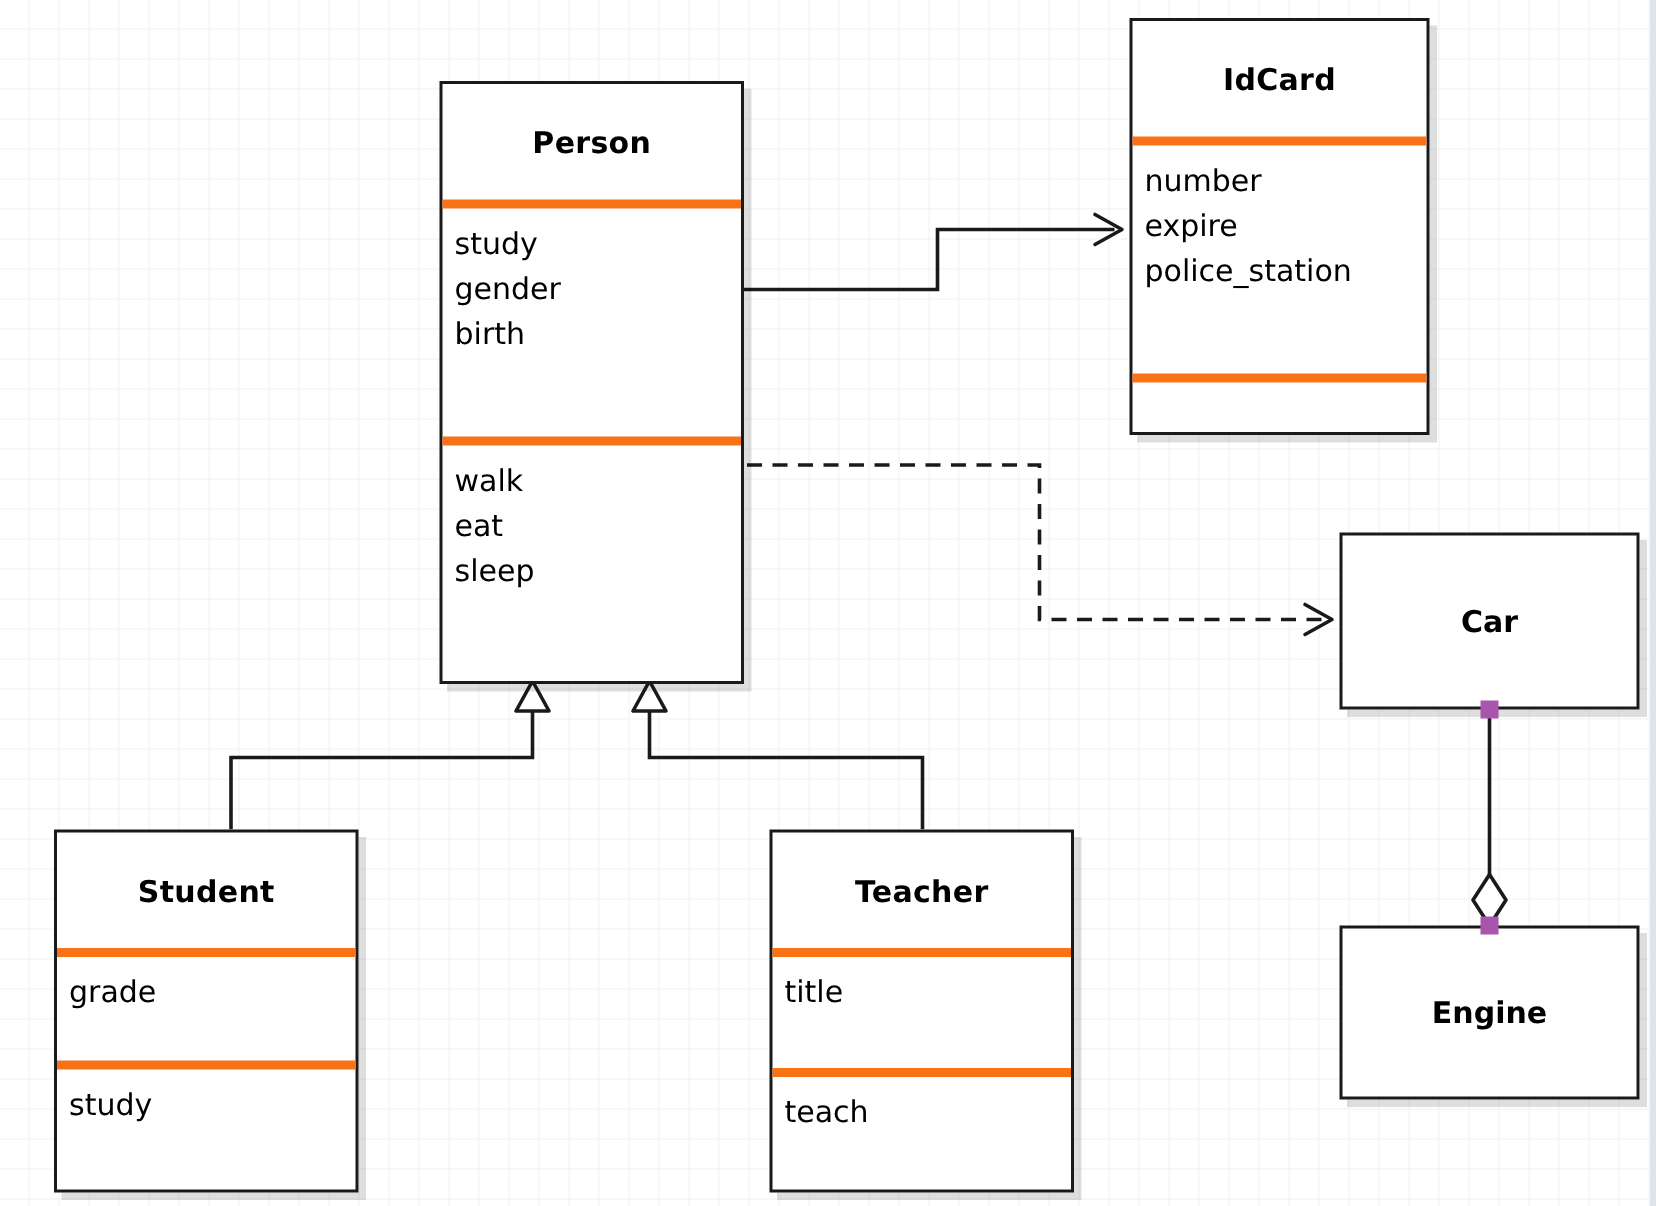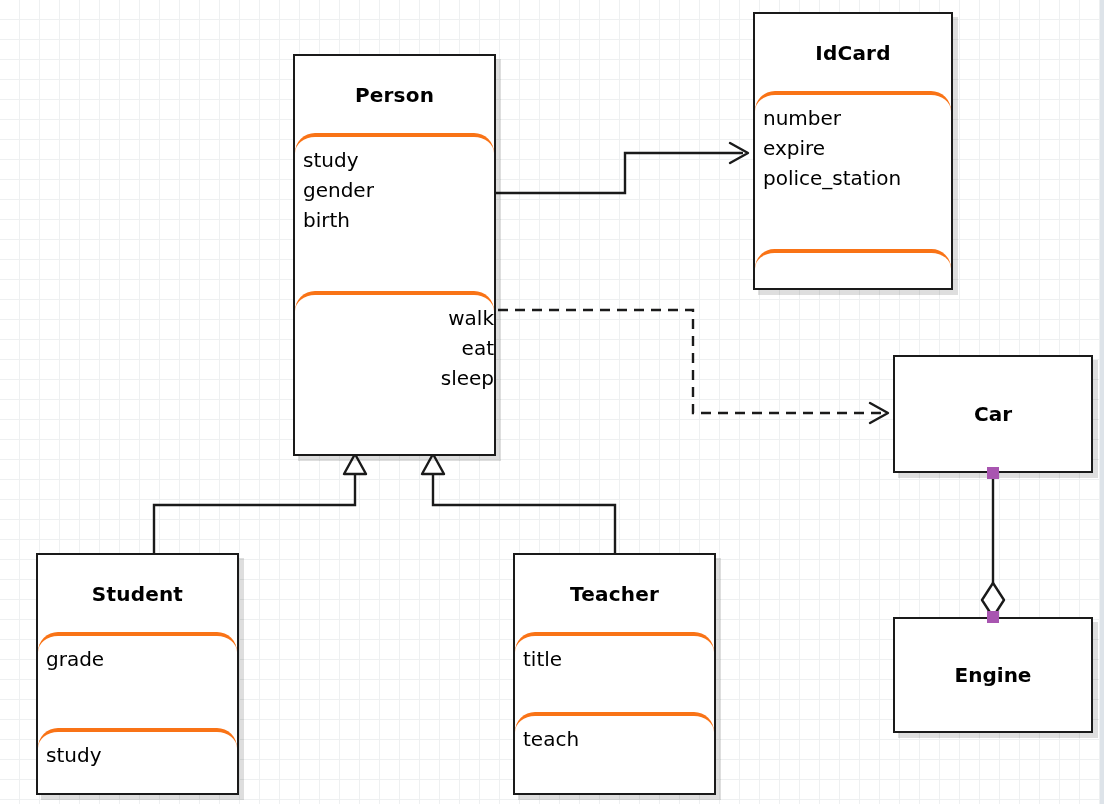--- a/index.html
+++ b/index.html
@@ -38,22 +38,21 @@
     background: #ffffff;
     border: 2px solid #1a1a1a;
     box-shadow: 5px 5px 0 0 rgba(0,0,0,0.13);
     z-index: 5;
   }
   .compartment {
     box-sizing: border-box;
     position: relative;
   }
   .compartment + .compartment {
-    border-top: 4px solid #f97316;
-    border-radius: 20px;
+    border-top: 6px solid #f97316;
   }
   .cls-title {
     display: flex;
     align-items: center;
     justify-content: center;
     font-weight: bold;
     font-size: 20px;
     color: #000000;
     letter-spacing: 0.2px;
   }
@@ -136,40 +135,40 @@
     </g>
   </svg>
 
   <div class="uml-class" style="left:293px; top:54px; width:203px; height:402px;">
     <div class="compartment cls-title" style="height:77px;border-radius:31px;">Person</div>
     <div class="compartment cls-members" style="height:158px;">
       <div class="member">study</div>
       <div class="member">gender</div>
       <div class="member">birth</div>
     </div>
-    <div class="compartment cls-members" style="height:163px;text-align:right;">
+    <div class="compartment cls-members" style="height:163px;">
       <div class="member">walk</div>
       <div class="member">eat</div>
       <div class="member">sleep</div>
     </div>
   </div>
 
   <div class="uml-class" style="left:753px; top:12px; width:200px; height:278px;">
     <div class="compartment cls-title" style="height:77px;">IdCard</div>
     <div class="compartment cls-members" style="height:158px;">
       <div class="member">number</div>
       <div class="member">expire</div>
       <div class="member">police_station</div>
     </div>
     <div class="compartment cls-members" style="height:39px;"></div>
   </div>
 
   <div class="uml-class" style="left:36px; top:553px; width:203px; height:242px;">
     <div class="compartment cls-title" style="height:77px;">Student</div>
-    <div class="compartment cls-members" style="height:96px;">
+    <div class="compartment cls-members" style="height:75px;">
       <div class="member">grade</div>
     </div>
     <div class="compartment cls-members" style="height:100px;">
       <div class="member">study</div>
     </div>
   </div>
 
   <div class="uml-class" style="left:513px; top:553px; width:203px; height:242px;">
     <div class="compartment cls-title" style="height:77px;">Teacher</div>
     <div class="compartment cls-members" style="height:80px;">

